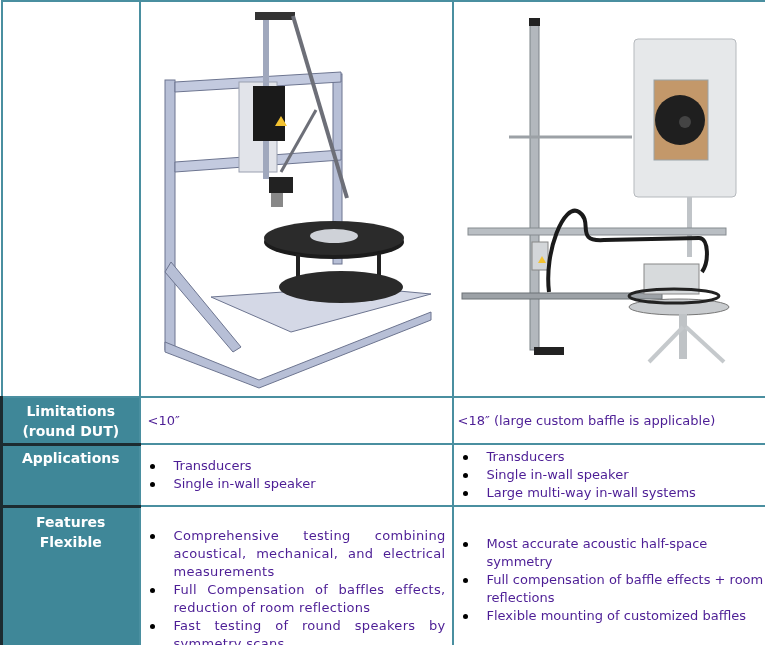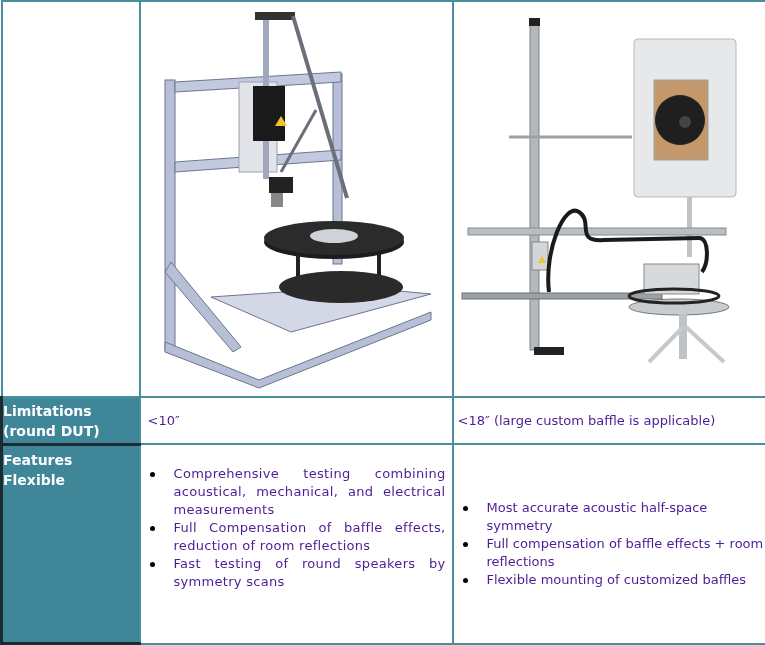--- a/index.html
+++ b/index.html
@@ -1,19 +1,19 @@
 <!DOCTYPE html>
 <html><head>
 <meta charset="utf-8">
 <style>
   html,body{margin:0;padding:0;background:#fff;}
   body{width:765px;height:645px;overflow:hidden;font-family:"DejaVu Sans","Liberation Sans",sans-serif;}
   table{border-collapse:collapse;width:765px;height:645px;table-layout:fixed;}
   td{border:2px solid #4a8fa0;padding:0;vertical-align:top;}
-  .hdr{background:#3f8798;color:#fff;font-weight:bold;font-size:14px;line-height:20px;border-left:3px solid #1c2b30;border-bottom:3px solid #1c2b30;}
+  .hdr{background:#3f8798;color:#fff;font-weight:bold;font-size:14px;text-align:center;line-height:20px;border-left:3px solid #1c2b30;border-bottom:3px solid #1c2b30;}
   .hdr-top{border-top:2px solid #4a8fa0;}
   .cell{font-size:13px;color:#4c1d95;}
   .imgcell{height:392px;position:relative;}
   ul{list-style:none;margin:0;padding:0;}
   li{position:relative;padding-left:33px;line-height:18px;}
   li:before{content:"";position:absolute;left:9px;top:7px;width:5px;height:5px;border-radius:50%;background:#000;}
   .justify li{text-align:justify;letter-spacing:0.3px;}
   svg{display:block;}
 </style>
 </head>
@@ -98,30 +98,48 @@
       <div>(round DUT)</div>
     </td>
     <td class="cell" style="vertical-align:middle;padding-left:7px">
       <span>&lt;10″</span>
     </td>
     <td class="cell" style="vertical-align:middle;padding-left:4px">
       <span>&lt;18″ (large custom baffle is applicable)</span>
     </td>
   </tr>
 
+  <tr style="height:62px">
+    <td class="hdr" style="padding-top:2px">
+      <div>Applications</div>
+    </td>
+    <td class="cell" style="padding-top:12px">
+      <ul>
+        <li>Transducers</li>
+        <li>Single in-wall speaker</li>
+      </ul>
+    </td>
+    <td class="cell" style="padding-top:3px">
+      <ul>
+        <li>Transducers</li>
+        <li>Single in-wall speaker</li>
+        <li>Large multi-way in-wall systems</li>
+      </ul>
+    </td>
+  </tr>
 
   <tr>
     <td class="hdr" style="padding-top:4px">
       <div>Features</div>
       <div>Flexible</div>
     </td>
     <td class="cell justify" style="padding:20px 6px 0 0">
       <ul>
         <li>Comprehensive testing combining acoustical, mechanical, and electrical measurements</li>
-        <li>Full Compensation of baffle effects, reduction of room reflections</li>
+        <li>Full Compensation of baffles effects, reduction of room reflections</li>
         <li>Fast testing of round speakers by symmetry scans</li>
       </ul>
     </td>
     <td class="cell" style="vertical-align:middle">
       <ul>
         <li>Most accurate acoustic half-space symmetry</li>
         <li>Full compensation of baffle effects + room reflections</li>
         <li>Flexible mounting of customized baffles</li>
       </ul>
     </td>

